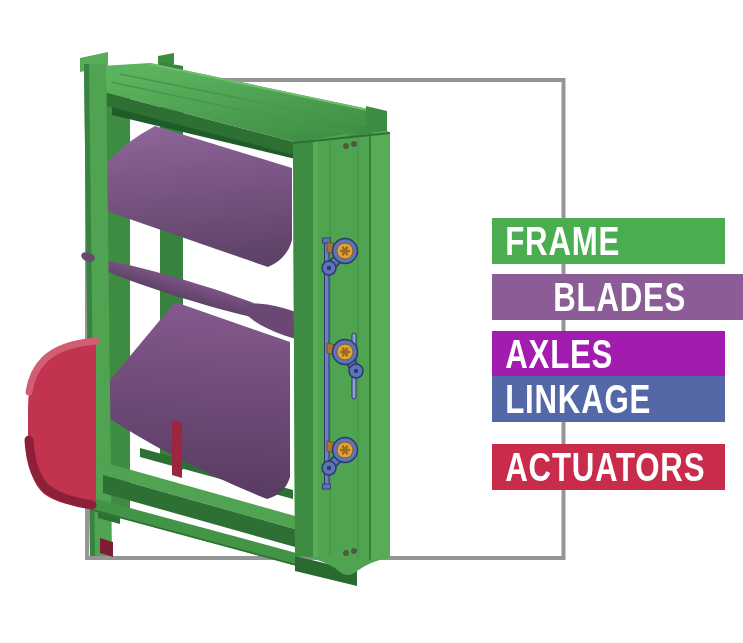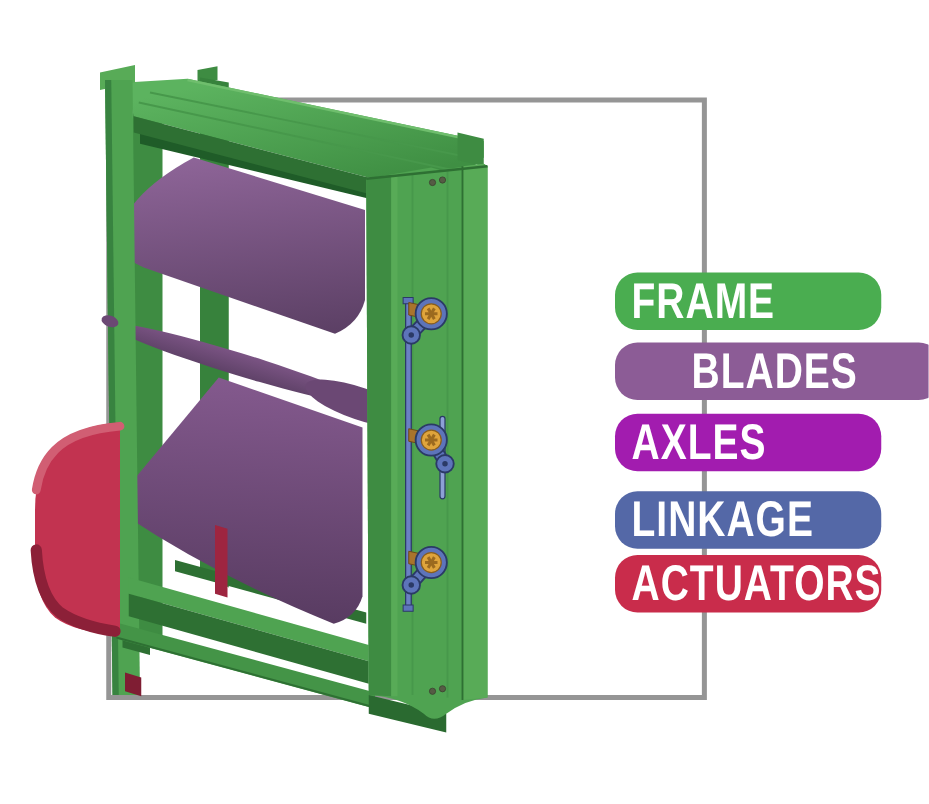--- a/index.html
+++ b/index.html
@@ -1,24 +1,24 @@
 <!DOCTYPE html>
 <html><head>
 <meta charset="utf-8">
 <style>
   html,body{margin:0;padding:0;background:#ffffff;}
   .stage{position:relative;width:743px;height:643px;background:#ffffff;overflow:hidden;
          font-family:"Liberation Sans", sans-serif;}
   .stage svg{position:absolute;left:0;top:0;}
   .legend{position:absolute;left:492px;top:0;width:251px;height:643px;}
-  .legend-bar{position:absolute;left:0;width:213px;height:46px;display:flex;align-items:center;border-radius:18px;}
+  .legend-bar{position:absolute;left:0;width:233px;height:46px;display:flex;align-items:center;}
   .legend-label{color:#fff;font-weight:700;font-size:40px;letter-spacing:1px;
                 transform:scaleX(0.78);transform-origin:left center;
                 padding-left:17px;white-space:nowrap;line-height:46px;}
-  .bar-0{top:218px;} .bar-1{top:274px;} .bar-2{top:331px;} .bar-3{top:393px;} .bar-4{top:444px;}
+  .bar-0{top:218px;} .bar-1{top:274px;} .bar-2{top:331px;} .bar-3{top:376px;} .bar-4{top:444px;}
 </style>
 </head>
 <body>
 
 <div class="stage">
 
 <svg width="743" height="643" viewBox="0 0 743 643">
   <defs>
     <linearGradient id="gb1" gradientUnits="userSpaceOnUse" x1="190" y1="125" x2="205" y2="272">
       <stop offset="0" stop-color="#8D6497"></stop>

